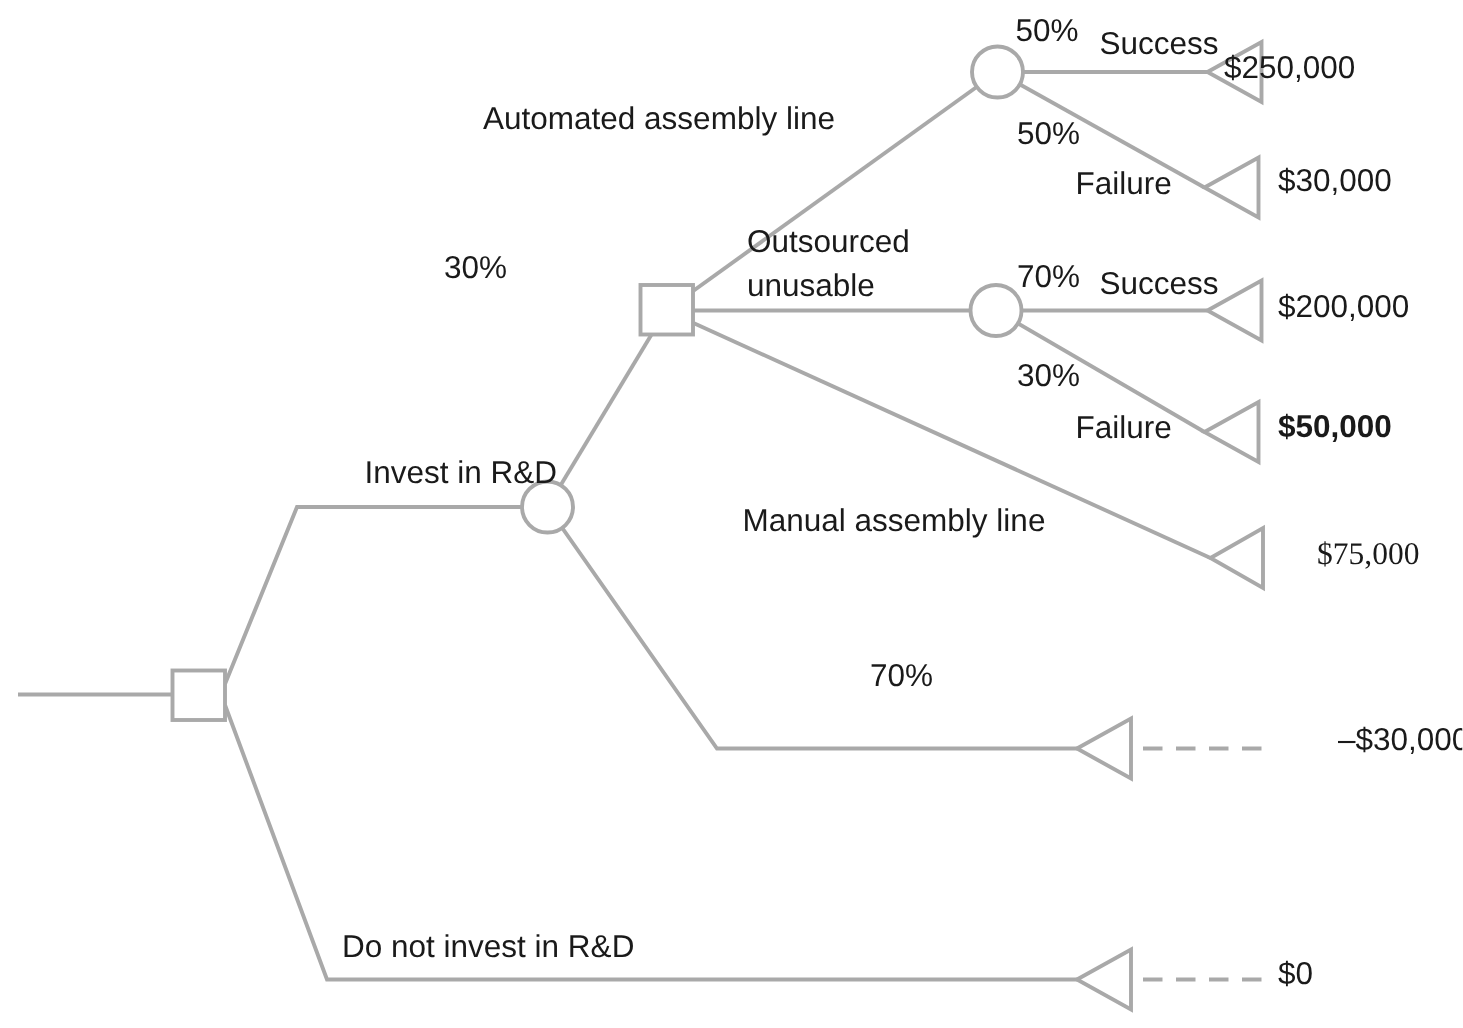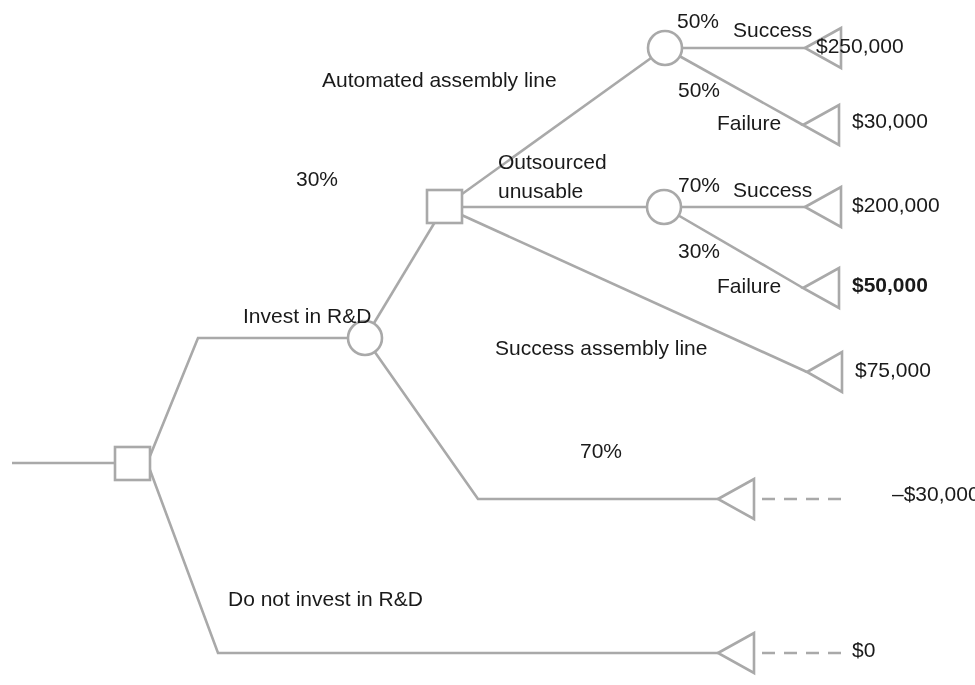--- a/index.html
+++ b/index.html
@@ -58,50 +58,50 @@
       <polygon class="node" points="803,288 839,268 839,308"></polygon>
       <polygon class="node" points="807,372 842,352 842,392"></polygon>
       <polygon class="node" points="718,499 754,479 754,519"></polygon>
       <polygon class="node" points="718,653 754,633 754,673"></polygon>
     </g>
   </svg>
 
 
   <div class="lbl" style="left:218px; top:303px;margin-left:25px;">Invest in R&amp;D</div>
 
-  <div class="lbl" style="left:228px; top:586px;">Do not invest in R&amp;D</div>
+  <div class="lbl" style="left:228px; top:619px;">Do not invest in R&amp;D</div>
 
   <div class="block center" style="left:207px; top:165px; width:220px; line-height:27px;">
     <div>30%</div>
   </div>
 
   <div class="lbl" style="left:322px; top:67px;">Automated assembly line</div>
 
   <div class="block right" style="left:498px; top:147px; width:150px; line-height:29px;">
     <div>Outsourced</div>
     <div>unusable</div>
   </div>
 
-  <div class="lbl" style="left:495px; top:335px;">Success assembly line</div>
+  <div class="lbl" style="left:495px; top:335px;">Manual assembly line</div>
 
   <div class="block center" style="left:486px; top:438px; width:230px; line-height:26px;">
     <div>70%</div>
   </div>
 
   <div class="lbl" style="left:677px; top:8px;">50%</div>
   <div class="lbl" style="left:733px; top:17px;">Success</div>
   <div class="lbl" style="left:678px; top:77px;">50%</div>
   <div class="lbl" style="left:717px; top:110px;">Failure</div>
 
   <div class="lbl" style="left:678px; top:172px;">70%</div>
   <div class="lbl" style="left:733px; top:177px;">Success</div>
   <div class="lbl" style="left:678px; top:238px;">30%</div>
   <div class="lbl" style="left:717px; top:273px;">Failure</div>
 
   <div class="lbl" style="left:816px; top:33px;">$250,000</div>
   <div class="lbl" style="left:852px; top:108px;">$30,000</div>
   <div class="lbl" style="left:852px; top:192px;">$200,000</div>
   <div class="lbl" style="left:852px; top:272px;font-weight:bold;">$50,000</div>
-  <div class="lbl" style="left:855px; top:357px;">$75,000</div>
+  <div class="lbl" style="left:878px; top:357px;font-family:Liberation Serif, serif;">$75,000</div>
   <div class="lbl" style="left:876px; top:481px;margin-left:16px;">–$30,000</div>
   <div class="lbl" style="left:852px; top:637px;">$0</div>
 
 </div>
 
 </body></html>

